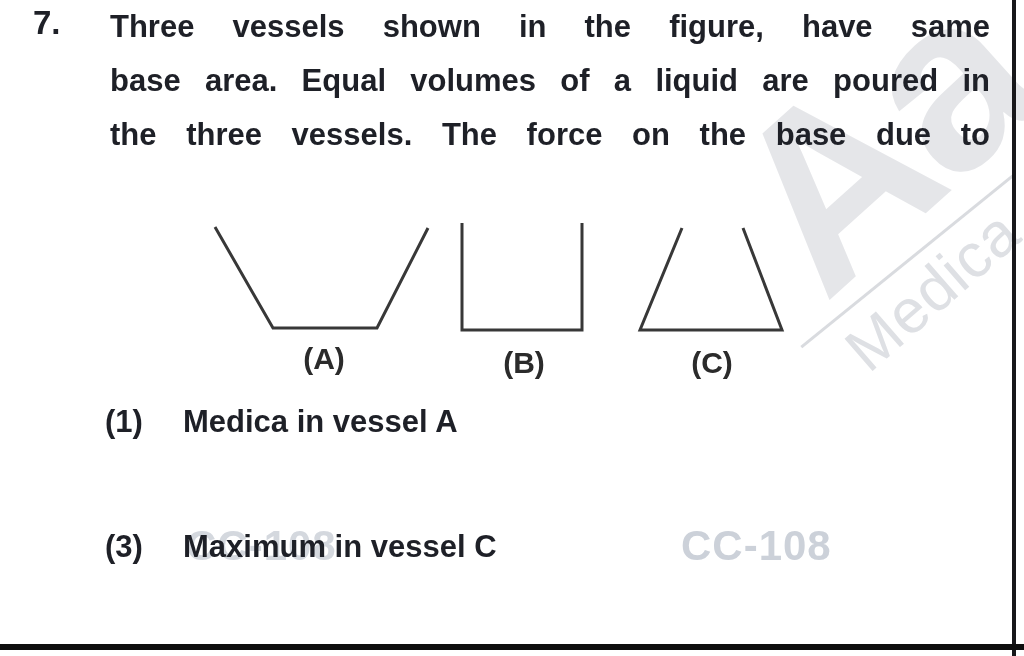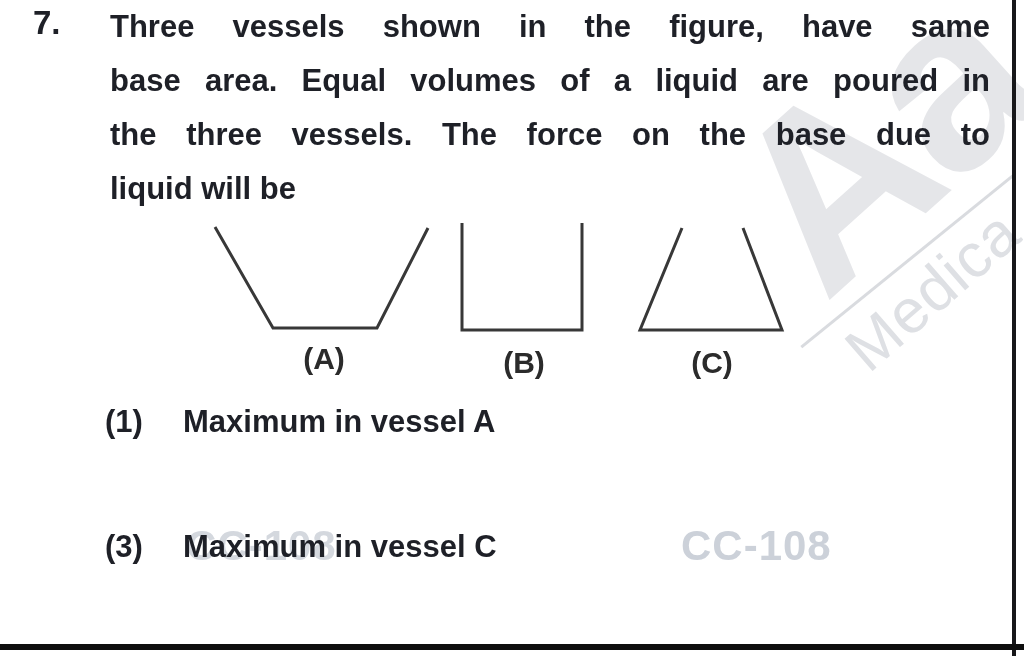--- a/index.html
+++ b/index.html
@@ -122,39 +122,38 @@
   </div>
 
   <div class="content">
 
     <div class="q-number">7.</div>
 
     <div class="q-text">
       <div class="q-line">Three vessels shown in the figure, have same</div>
       <div class="q-line">base area. Equal volumes of a liquid are poured in</div>
       <div class="q-line">the three vessels. The force on the base due to</div>
-      <div class="q-line last">liquid will be</div>
     </div>
 
     <svg class="vessel-svg" style="left:208px; top:220px;" width="228" height="114" viewBox="0 0 228 114">
       <polyline points="7,7 65,108 169,108 220,8"></polyline>
     </svg>
     <svg class="vessel-svg" style="left:458px; top:218px;" width="130" height="116" viewBox="0 0 130 116">
       <polyline points="4,5 4,112 124,112 124,5"></polyline>
     </svg>
     <svg class="vessel-svg" style="left:634px; top:222px;" width="152" height="112" viewBox="0 0 152 112">
       <polyline points="48,6 6,108 148,108 109,6"></polyline>
     </svg>
 
     <div class="vessel-label la">(A)</div>
     <div class="vessel-label lb">(B)</div>
     <div class="vessel-label lc">(C)</div>
 
     <div class="option-row o1">
-      <span class="opt-num">(1)</span><span>Maximum in vessel A</span>
+      <span class="opt-num">(1)</span><span>Medica in vessel A</span>
     </div>
     <div class="option-row o3">
       <span class="opt-num">(3)</span><span>Maximum in vessel C</span>
     </div>
 
   </div>
 
   <div class="rule-right"></div>
   <div class="rule-bottom"></div>
 

